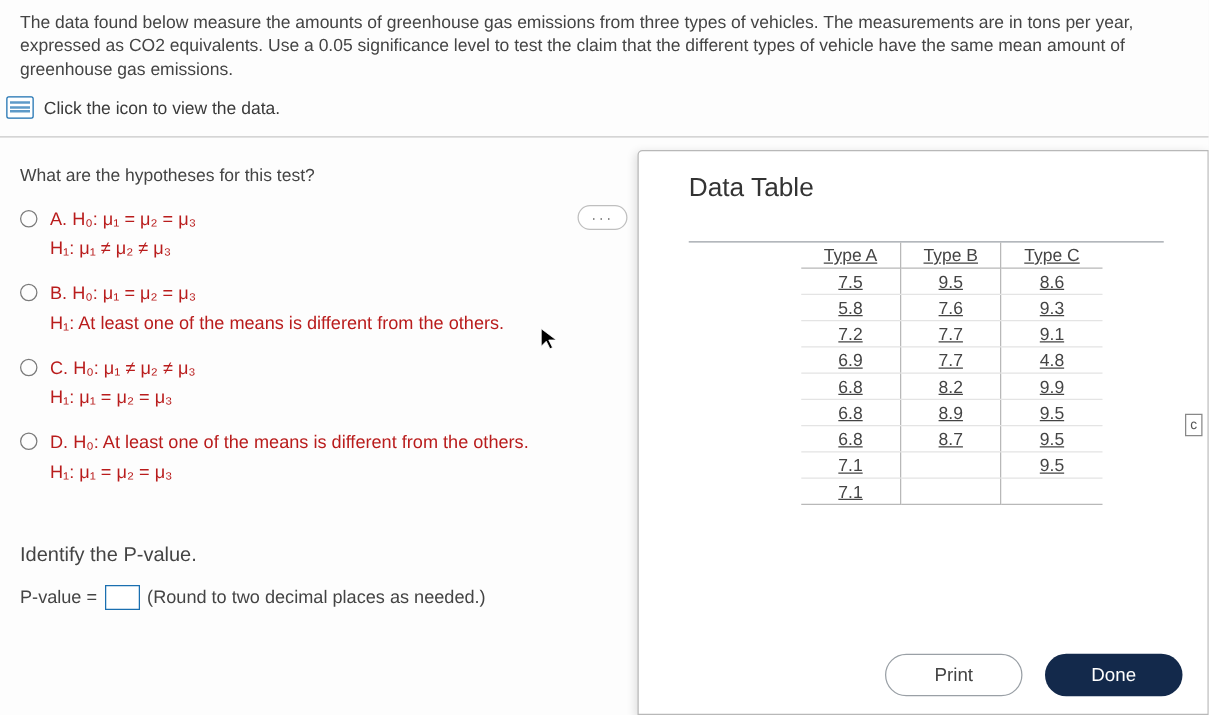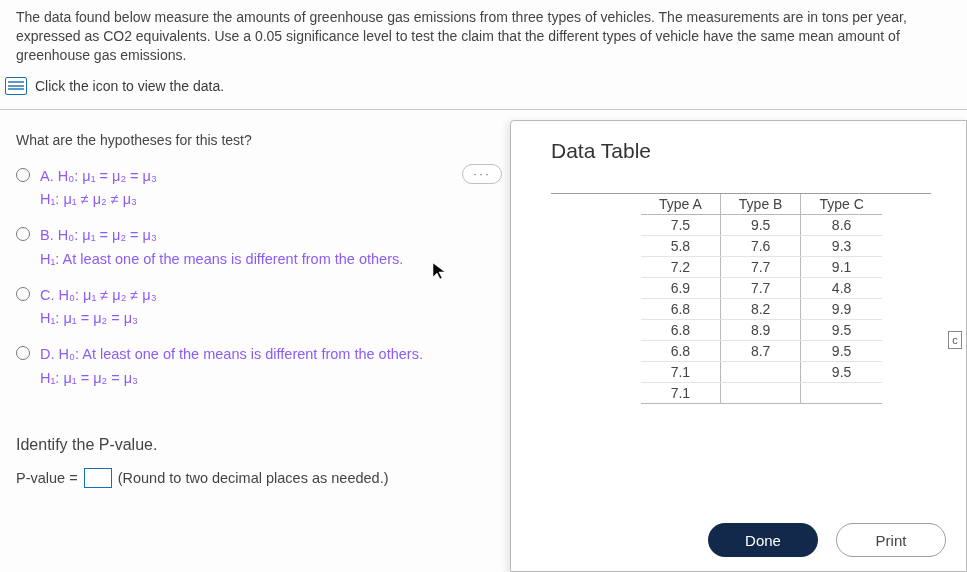--- a/index.html
+++ b/index.html
@@ -68,21 +68,21 @@
   font-size: 14px;
   color: #444;
   margin-bottom: 18px;
 }
 .choice {
   display: flex;
   align-items: flex-start;
   gap: 10px;
   margin-bottom: 14px;
   font-size: 14.5px;
-  color: #8b5cf6;
+  color: #b91c1c;
 }
 .radio {
   width: 14px;
   height: 14px;
   border: 1.5px solid #7a7a7a;
   border-radius: 50%;
   margin-top: 2px;
   flex: 0 0 14px;
 }
 .choice-body { line-height: 1.5; }
@@ -132,20 +132,21 @@
 }
 .table-wrap {
   border-top: 1px solid #9aa0a6;
   width: 380px;
 }
 table {
   border-collapse: collapse;
   font-size: 14px;
   color: #444;
   margin-left: 90px;
+  text-decoration: underline;
 }
 th, td {
   border-right: 1px solid #b8b8b8;
   border-bottom: 1px solid #e4e4e4;
   padding: 2px 18px;
   text-align: center;
   min-width: 72px;
 }
 th {
   border-bottom: 1px solid #b8b8b8;
@@ -324,18 +325,18 @@
           <tr>
               <td>7.1</td>
               <td></td>
               <td></td>
             </tr>
         </tbody>
       </table>
     </div>
 
     <div class="modal-footer">
+      <div class="btn btn-print">Print</div>
       <div class="btn btn-done">Done</div>
-      <div class="btn btn-print">Print</div>
     </div>
   </div>
 
 </div>
 
 </body></html>

